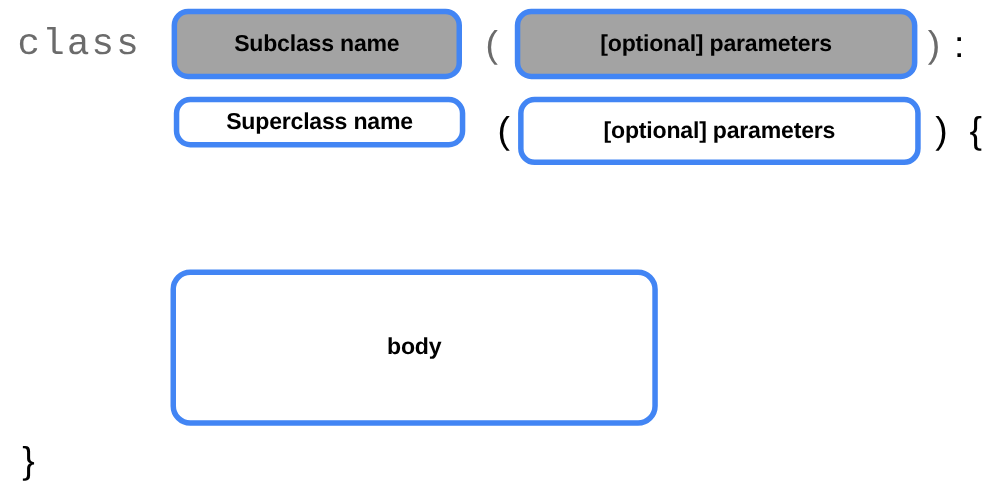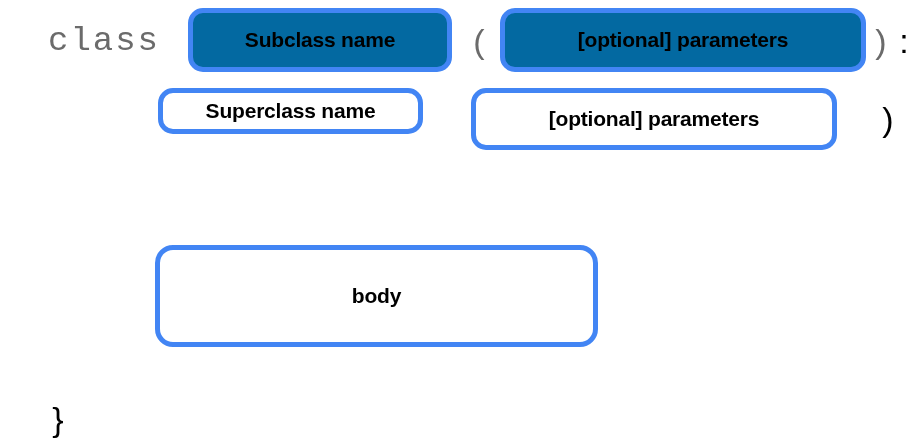--- a/index.html
+++ b/index.html
@@ -36,37 +36,35 @@
     justify-content: center;
     background: #ffffff;
     color: #000000;
     font-weight: 600;
     font-size: 21px;
     letter-spacing: -0.2px;
     white-space: nowrap;
     text-align: center;
   }
   .slot.green {
-    background: #0369a1;
-    margin-left: 32px;
+    background: #a3a3a3;
   }
   .slot.body-slot {
     border-radius: 18px;
     font-weight: 600;
     font-size: 21px;
   }
 
   
   .token {
     display: flex;
     align-items: center;
     justify-content: center;
     white-space: pre;
     line-height: 1;
-    margin-left: 32px;
   }
   .token.kw {
     font-family: "Liberation Mono", "DejaVu Sans Mono", monospace;
     color: #6b6b6b;
     font-size: 34px;
     letter-spacing: 2px;
     font-weight: 400;
   }
   .token.punct-grey {
     color: #6b6b6b;
@@ -112,19 +110,19 @@
   <div class="node token punct-dark" style="left:447px; top:96px; width:22px; height:46px;">(</div>
 
   <div class="node slot" style="left:471px; top:88px; width:366px; height:62px;">
     <span>[optional] parameters</span>
   </div>
 
   <div class="node token punct-dark" style="left:845px; top:96px; width:22px; height:46px;">)</div>
 
   <div class="node token brace" style="left:876px; top:96px; width:22px; height:46px;">{</div>
 
-  <div class="node slot body-slot" style="left:155px; top:245px; width:443px; height:102px;">
+  <div class="node slot body-slot" style="left:155px; top:245px; width:443px; height:142px;">
     <span>body</span>
   </div>
 
   <div class="node token brace" style="left:14px; top:398px; width:24px; height:42px;">}</div>
 
 </div>
 
 </body></html>

